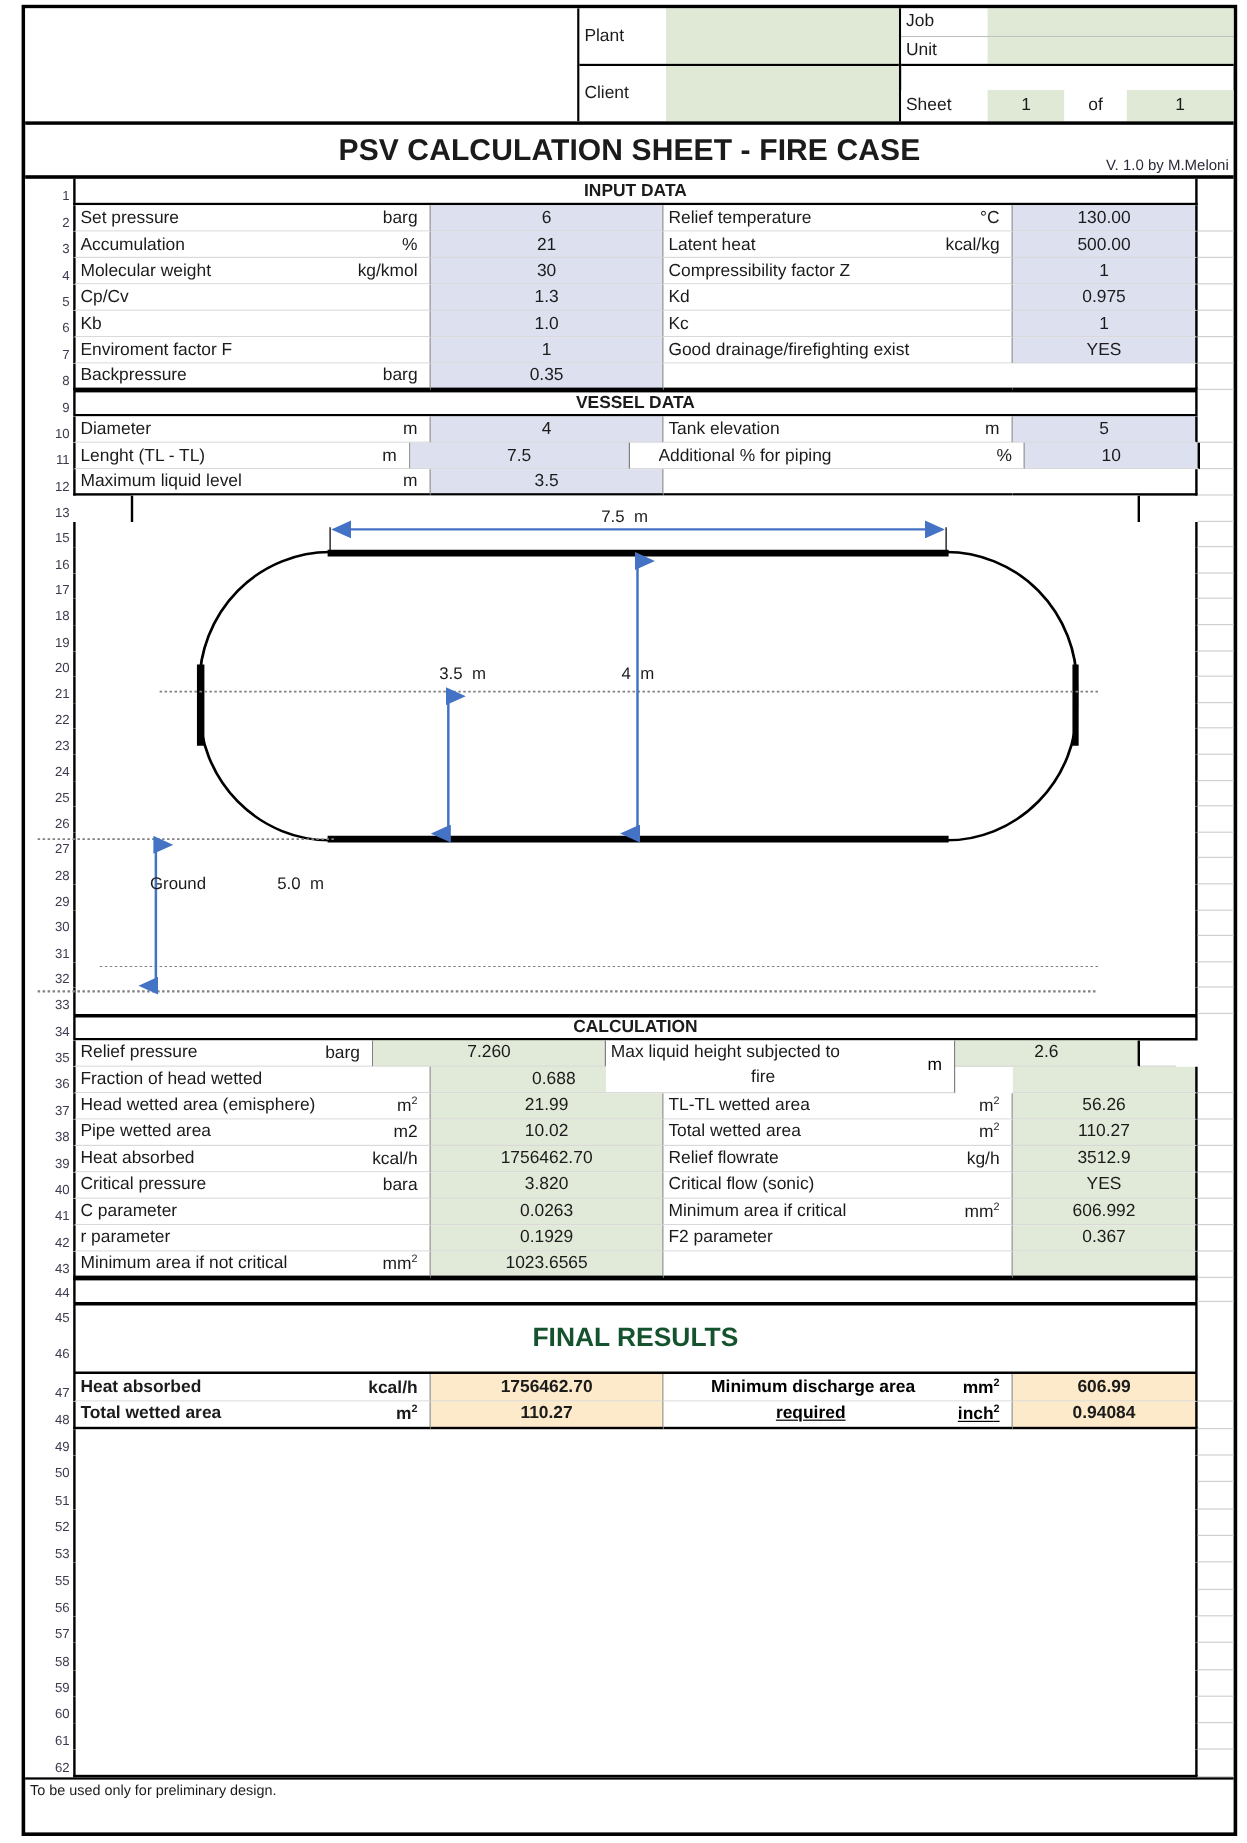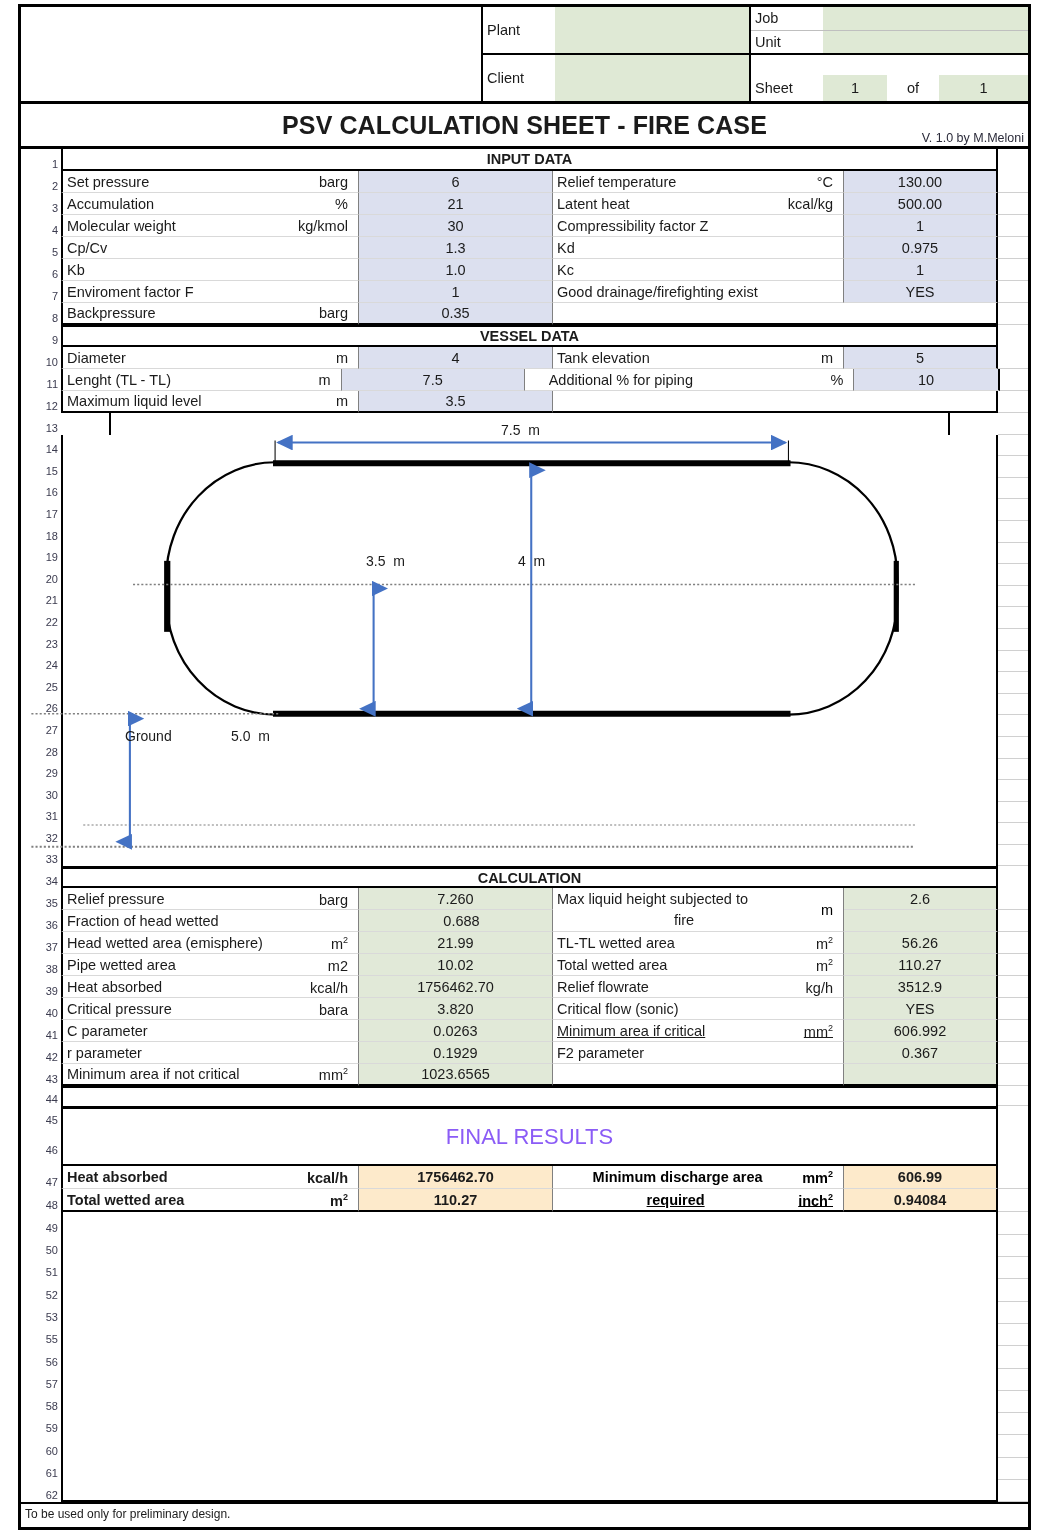--- a/index.html
+++ b/index.html
@@ -102,21 +102,21 @@
     position: absolute; right: 4px; bottom: 1px;
     font-size: 12.5px; color: #2b2b3a;
   }
 
   
   .banner {
     font-size: 14.5px; font-weight: bold; color: #1b1b1b;
     display: flex; align-items: center; justify-content: center;
   }
   .bigbanner {
-    font-size: 22px; font-weight: normal; color: #8b5cf6;
+    font-size: 22px; font-weight: bold; color: #14532d;
     display: flex; align-items: center; justify-content: center;
   }
 
   
   #diagram { position: absolute; left: 0; top: 0; width: 100%; height: 100%; pointer-events: none; }
 
   #footer {
     font-size: 12px; color: #1b1b1b;
     display: flex; align-items: center;
     padding-left: 4px;
@@ -327,25 +327,20 @@
           </div>
           <div class="cell val " style="width: 154px; border-right: 2px solid rgb(0, 0, 0); border-bottom: 2px solid rgb(0, 0, 0);"></div>
           <div style="width: 30px; border-bottom: 1px solid rgb(208, 208, 208);"></div>
         </div>
       </div>
 
     <div id="blank-mid" style="position:relative;">
       <div id="blank-mid-rows">
           <div class="row" style="height: 21.6px; gap: 48px;">
             <div class="rowno" style="height: 21.6px;">13</div>
-            <div style="flex: 1 1 auto; border-left: 2px solid rgb(0, 0, 0); border-right: 2px solid rgb(0, 0, 0); background: rgb(255, 255, 255);"></div>
-            <div style="width: 30px; border-bottom: 1px solid rgb(208, 208, 208);"></div>
-          </div>
-          <div class="row" style="height: 21.6px;">
-            <div class="rowno" style="height: 21.6px;">14</div>
             <div style="flex: 1 1 auto; border-left: 2px solid rgb(0, 0, 0); border-right: 2px solid rgb(0, 0, 0); background: rgb(255, 255, 255);"></div>
             <div style="width: 30px; border-bottom: 1px solid rgb(208, 208, 208);"></div>
           </div>
           <div class="row" style="height: 21.6px;">
             <div class="rowno" style="height: 21.6px;">15</div>
             <div style="flex: 1 1 auto; border-left: 2px solid rgb(0, 0, 0); border-right: 2px solid rgb(0, 0, 0); background: rgb(255, 255, 255);"></div>
             <div style="width: 30px; border-bottom: 1px solid rgb(208, 208, 208);"></div>
           </div>
           <div class="row" style="height: 21.6px;">
             <div class="rowno" style="height: 21.6px;">16</div>
@@ -501,21 +496,21 @@
 
     <div class="row" style="height:22px;">
       <div class="rowno">34</div>
       <div class="banner bl br" style="flex:1 1 auto;border-top:3px solid #000;border-bottom:2px solid #000;">CALCULATION</div>
       <div style="width:30px;"></div>
     </div>
 
     <div id="calc-rows" style="position:relative;">
         <div class="row" style="height: 22px;">
           <div class="rowno" style="height: 22px;">35</div>
-          <div class="labelcell " style="width: 298px; border-left: 2px solid rgb(0, 0, 0); border-bottom: 1px solid rgb(217, 217, 217); border-right: 1px solid rgb(128, 128, 128); gap: 44px;">
+          <div class="labelcell " style="width: 250px; border-left: 2px solid rgb(0, 0, 0); border-bottom: 1px solid rgb(217, 217, 217); border-right: 1px solid rgb(128, 128, 128); gap: 44px;">
             <span class="txt">Relief pressure</span>
             <span class="u"><span>barg</span><sup style="font-size: 9px;"></sup></span>
           </div>
           <div class="cell val calc" style="width: 194px; border-bottom: 1px solid rgb(217, 217, 217); border-right: 1px solid rgb(128, 128, 128);">7.260</div>
           <div style="width: 291px; height: 44px; display: flex; align-items: center; border-bottom: 1px solid rgb(217, 217, 217); border-right: 1px solid rgb(128, 128, 128); background: rgb(255, 255, 255); overflow: hidden; position: relative; z-index: 2;">
             <div style="flex: 1 1 auto; text-align: center; font-size: 14.5px; line-height: 1.45; color: rgb(27, 27, 27);">
               <div style="text-align: left; padding-left: 4px;">Max liquid height subjected to</div>
               <div>fire</div>
             </div>
             <div style="flex: 0 0 auto; padding-right: 10px; padding-left: 6px; font-size: 14.5px;">m</div>
@@ -590,21 +585,21 @@
           <div class="cell val calc" style="width: 154px; border-bottom: 1px solid rgb(217, 217, 217); border-right: 2px solid rgb(0, 0, 0);">YES</div>
           <div style="width: 30px; border-bottom: 1px solid rgb(208, 208, 208);"></div>
         </div>
         <div class="row" style="height: 22px;">
           <div class="rowno" style="height: 22px;">41</div>
           <div class="labelcell " style="width: 298px; border-left: 2px solid rgb(0, 0, 0); border-bottom: 1px solid rgb(217, 217, 217); border-right: 1px solid rgb(128, 128, 128);">
             <span class="txt">C parameter</span>
             <span class="u"><span></span><sup style="font-size: 9px;"></sup></span>
           </div>
           <div class="cell val calc" style="width: 194px; border-bottom: 1px solid rgb(217, 217, 217); border-right: 1px solid rgb(128, 128, 128);">0.0263</div>
-          <div class="labelcell " style="width: 291px; border-bottom: 1px solid rgb(217, 217, 217); border-right: 1px solid rgb(128, 128, 128); text-decoration: underline;">
+          <div class="labelcell " style="width: 291px; border-bottom: 1px solid rgb(217, 217, 217); border-right: 1px solid rgb(128, 128, 128);">
             <span class="txt">Minimum area if critical</span>
             <span class="u"><span>mm</span><sup style="font-size: 9px;">2</sup></span>
           </div>
           <div class="cell val calc" style="width: 154px; border-bottom: 1px solid rgb(217, 217, 217); border-right: 2px solid rgb(0, 0, 0);">606.992</div>
           <div style="width: 30px; border-bottom: 1px solid rgb(208, 208, 208);"></div>
         </div>
         <div class="row" style="height: 22px;">
           <div class="rowno" style="height: 22px;">42</div>
           <div class="labelcell " style="width: 298px; border-left: 2px solid rgb(0, 0, 0); border-bottom: 1px solid rgb(217, 217, 217); border-right: 1px solid rgb(128, 128, 128);">
             <span class="txt">r parameter</span>

